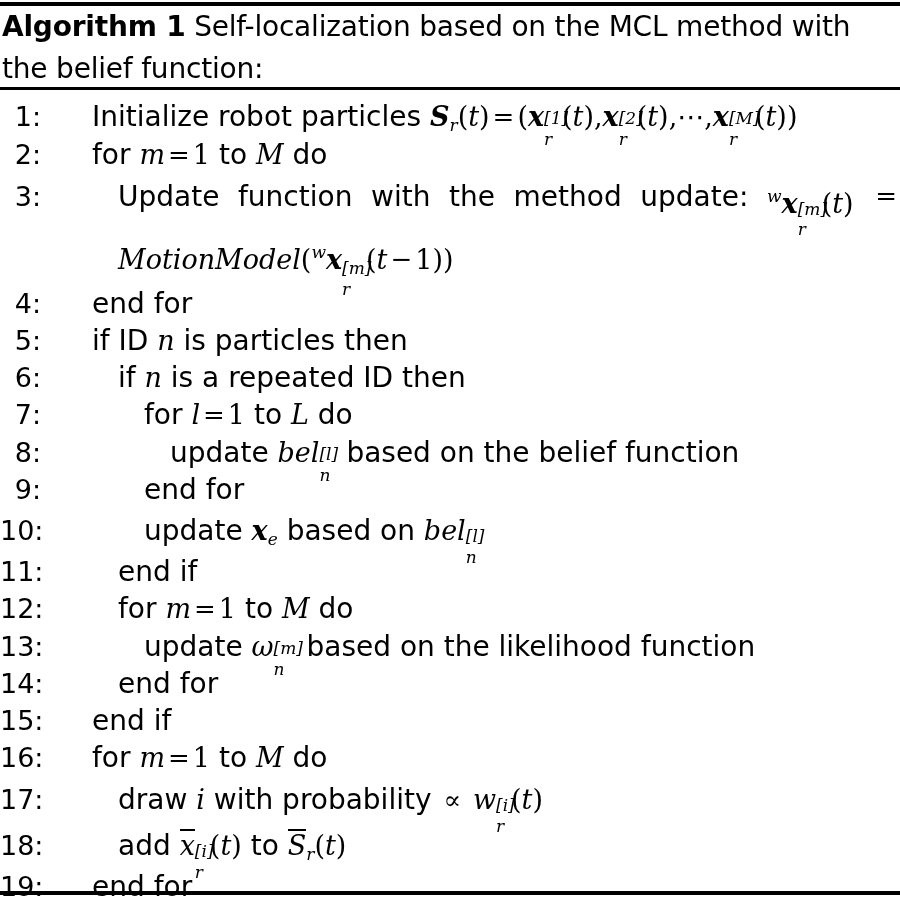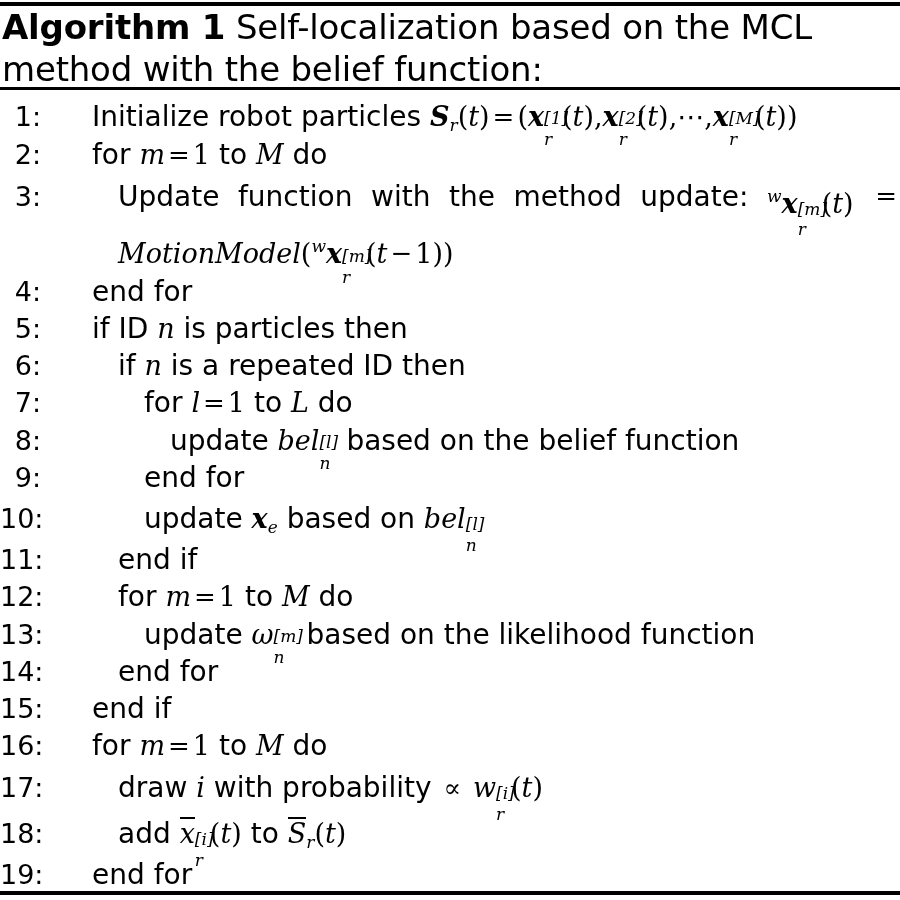--- a/index.html
+++ b/index.html
@@ -41,21 +41,21 @@
     background: #000;
   }
 
   
   .header {
     position: absolute;
     left: 0; top: 6px;
     width: 900px;
     padding: 0 2px;
     box-sizing: border-box;
-    font-size: 34px;
+    font-size: 28px;
     line-height: 42px;
     letter-spacing: -0.2px;
   }
   .alg-name { font-weight: bold; }
 
   
   .body {
     position: absolute;
     left: 0; top: 98px;
     width: 900px;
@@ -152,21 +152,21 @@
 
   
   .just {
     display: flex;
     justify-content: space-between;
     width: 100%;
   }
   .line-cont {
     display: flex;
     font-size: 28px;
-    line-height: 40px;
+    line-height: 52px;
   }
   .line-cont .lineno { visibility: hidden; }
 
   .tall { line-height: 45px; }
 </style>
 </head>
 <body>
 
 <div class="algorithm">
 

